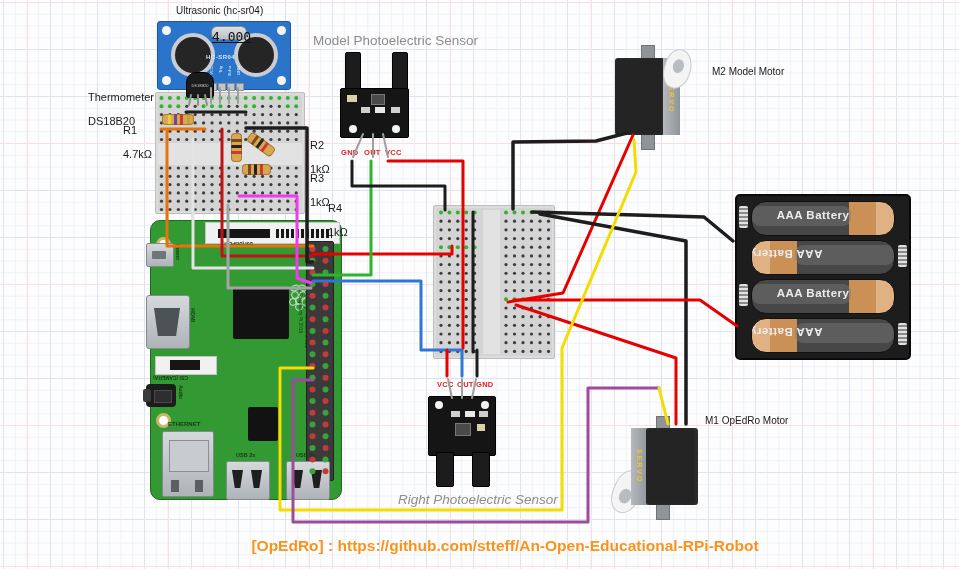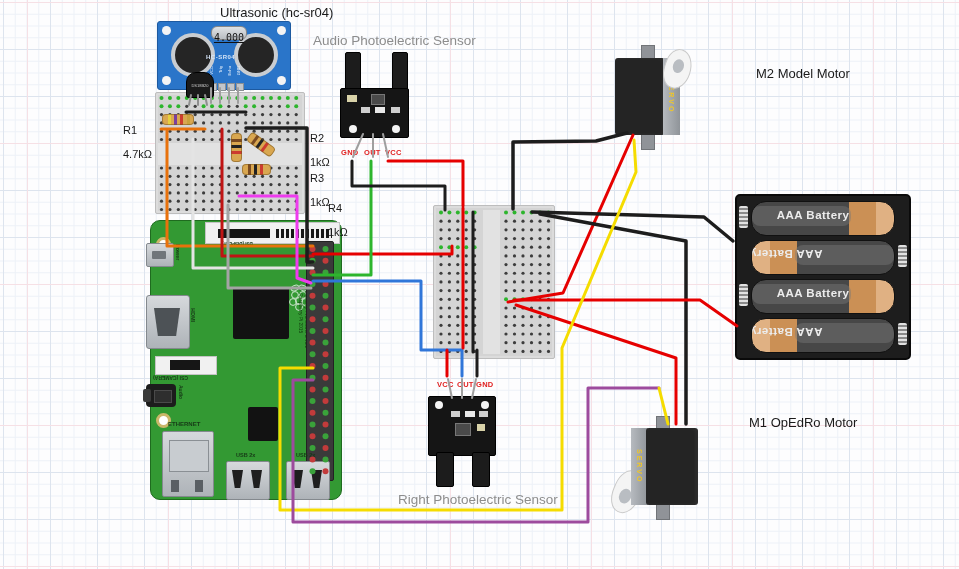--- a/index.html
+++ b/index.html
@@ -11,21 +11,21 @@
       linear-gradient(#f6e0e5 1px, transparent 1px),
       linear-gradient(90deg,#f6e0e5 1px, transparent 1px),
       linear-gradient(#dde4ee 1px, transparent 1px),
       linear-gradient(90deg,#dde4ee 1px, transparent 1px),
       linear-gradient(#edf1f7 1px, transparent 1px),
       linear-gradient(90deg,#edf1f7 1px, transparent 1px);
     background-size:141px 141px,141px 141px,47px 47px,47px 47px,11.75px 11.75px,11.75px 11.75px;
     background-position:0 2px,27px 0,0 2px,3px 0,0 2px,3px 0;
   }
   .abs{position:absolute;}
-  .lbl{position:absolute;color:#1a1a1a;font-size:13px;white-space:nowrap;margin-left:44px;}
+  .lbl{position:absolute;color:#1a1a1a;font-size:10px;white-space:nowrap;}
   .lbl-gray{position:absolute;color:#8d8d8d;font-size:13.5px;white-space:nowrap;}
   .lbl-small{position:absolute;color:#1a1a1a;font-size:11px;line-height:12px;white-space:pre-line;}
   .pinlbl{position:absolute;color:#e02020;font-size:7.5px;font-weight:bold;white-space:nowrap;letter-spacing:.3px;}
   .bb{position:absolute;background:#d4d4d4;border:1px solid #bdbdbd;border-radius:2px;box-shadow:inset 0 0 0 2px #dcdcdc;}
   .bb-channel-h{position:absolute;background:#e2e2e2;}
   .resistor{position:absolute;border-radius:4px;border:1px solid rgba(120,85,30,.55);}
   .pi{position:absolute;background:#339933;border-radius:10px;border:1px solid #1f6b1f;}
   .pi-hole{position:absolute;width:15px;height:15px;border-radius:50%;background:#fff;border:3px solid #cbb76a;box-sizing:border-box;}
   .silver{background:linear-gradient(180deg,#d6d9dc,#aeb3b8);border:1px solid #84898e;}
   .pi-silk{position:absolute;color:#173a17;font-weight:bold;}
@@ -528,21 +528,21 @@
   </div>
 
   <div class="abs" style="left:157px;top:21px;width:132px;height:67px;background:#2a75c9;border:1px solid #1c59a0;border-radius:3px;">
     <div class="whole" style="left:4px;top:4px;width:9px;height:9px;"></div>
     <div class="whole" style="right:4px;top:4px;width:9px;height:9px;"></div>
     <div class="whole" style="left:4px;bottom:4px;width:9px;height:9px;"></div>
     <div class="whole" style="right:4px;bottom:4px;width:9px;height:9px;"></div>
     <div class="abs" style="left:13px;top:11px;width:44px;height:44px;border-radius:50%;background:#252525;border:4px solid #c9cdd1;box-sizing:border-box;"></div>
     <div class="abs" style="left:76px;top:11px;width:44px;height:44px;border-radius:50%;background:#252525;border:4px solid #c9cdd1;box-sizing:border-box;"></div>
     <div class="abs" style="left:53px;top:4px;width:34px;height:12px;background:linear-gradient(180deg,#dfe2e5,#b9bdc1);border-radius:6px;border:1px solid #888;text-align:center;">
-      <span style="font-size:10px;font-family:'DejaVu Sans Mono',monospace;color:#111;line-height:11px;text-decoration:underline;">4.000</span>
+      <span style="font-size:13px;font-family:'DejaVu Sans Mono',monospace;color:#111;line-height:11px;text-decoration:underline;">4.000</span>
     </div>
     <div class="abs" style="left:48px;top:32px;font-size:6px;font-weight:bold;color:#d4e4f7;letter-spacing:.5px;">HC-SR04</div>
     <div class="abs" style="left:51px;top:61px;width:6px;height:6px;background:#c2c6ca;border:1px solid #8b9094;"></div>
     <div class="abs" style="left:60px;top:61px;width:6px;height:6px;background:#c2c6ca;border:1px solid #8b9094;"></div>
     <div class="abs" style="left:69px;top:61px;width:6px;height:6px;background:#c2c6ca;border:1px solid #8b9094;"></div>
     <div class="abs" style="left:78px;top:61px;width:6px;height:6px;background:#c2c6ca;border:1px solid #8b9094;"></div>
     <div class="abs vtext" style="left:51px;top:44px;font-size:4.2px;color:#eaf2fb;transform:rotate(180deg);">VCC</div>
     <div class="abs vtext" style="left:60px;top:44px;font-size:4.2px;color:#eaf2fb;transform:rotate(180deg);">Trig</div>
     <div class="abs vtext" style="left:69px;top:44px;font-size:4.2px;color:#eaf2fb;transform:rotate(180deg);">Echo</div>
     <div class="abs vtext" style="left:78px;top:44px;font-size:4.2px;color:#eaf2fb;transform:rotate(180deg);">GND</div>
@@ -624,38 +624,42 @@
       </div>
       <div class="spring" style="top: 88px; left: 2px;"></div>
       <div class="batt-row" style="top: 122px; background: linear-gradient(90deg, rgb(224, 177, 131) 0px, rgb(224, 177, 131) 13%, rgb(203, 144, 85) 13%, rgb(203, 144, 85) 32%, rgb(71, 71, 71) 32%, rgb(71, 71, 71) 100%);">
         <div class="abs" style="inset: 4px 0px 9px 30%; background: rgba(120, 120, 120, 0.45); border-radius: 8px;"></div>
         <span class="batt-txt" style="transform: rotate(180deg); right: 26%; left: -26%;">AAA Battery</span>
       </div>
       <div class="spring" style="top: 127px; right: 2px;"></div>
     </div>
 
   <div class="lbl" style="left:176px;top:5px;">Ultrasonic (hc-sr04)</div>
+  <div class="lbl-small" style="left:88px;top:79px;">
+    <span>Thermometer</span><br>
+    <span>DS18B20</span>
+  </div>
   <div class="lbl-small" style="left:123px;top:112px;">
     <span>R1</span><br>
     <span>4.7kΩ</span>
   </div>
-  <div class="lbl-small" style="left:310px;top:120px;">
+  <div class="lbl-small" style="left:310px;top:127px;">
     <span>R2</span><br>
     <span>1kΩ</span>
   </div>
   <div class="lbl-small" style="left:310px;top:160px;">
     <span>R3</span><br>
     <span>1kΩ</span>
   </div>
   <div class="lbl-small" style="left:328px;top:190px;">
     <span>R4</span><br>
     <span able="false">1kΩ</span>
   </div>
-  <div class="lbl-gray" style="left:313px;top:33px;">Audio Photoelectric Sensor</div>
-  <div class="lbl-gray" style="left:398px;top:492px;">Right Photoelectric Sensor</div>
+  <div class="lbl-gray" style="left:313px;top:33px;">Model Photoelectric Sensor</div>
+  <div class="lbl-gray" style="left:398px;top:492px;font-style:italic;">Right Photoelectric Sensor</div>
   <div class="lbl" style="left:712px;top:66px;">M2 Model Motor</div>
   <div class="lbl" style="left:705px;top:415px;">M1 OpEdRo Motor</div>
 
   <svg id="wire-svg" class="layer" width="959" height="569">
       <circle cx="312.5" cy="249" r="3" fill="#c23b3b"></circle>
       <circle cx="325.5" cy="249" r="3" fill="#3aa23a"></circle>
       <circle cx="312.5" cy="260.7" r="3" fill="#3aa23a"></circle>
       <circle cx="325.5" cy="260.7" r="3" fill="#c23b3b"></circle>
       <circle cx="312.5" cy="272.4" r="3" fill="#c23b3b"></circle>
       <circle cx="325.5" cy="272.4" r="3" fill="#3aa23a"></circle>
@@ -727,13 +731,14 @@
       <polyline points="508,302 563,293 633,135" fill="none" stroke="#e60000" stroke-width="3" stroke-linecap="round" stroke-linejoin="round"></polyline>
       <polyline points="532,212 704,217 733,241" fill="none" stroke="#1d1d1d" stroke-width="3.5" stroke-linecap="round" stroke-linejoin="round"></polyline>
       <polyline points="540,214 686,241 686,424" fill="none" stroke="#1d1d1d" stroke-width="3.5" stroke-linecap="round" stroke-linejoin="round"></polyline>
       <polyline points="514,300 700,300 737,326" fill="none" stroke="#e60000" stroke-width="3" stroke-linecap="round" stroke-linejoin="round"></polyline>
       <polyline points="516,305 676,358 676,424" fill="none" stroke="#e60000" stroke-width="3" stroke-linecap="round" stroke-linejoin="round"></polyline>
       <polyline points="313,368 280,368 280,510 562,510 562,348 636,172 634,140" fill="none" stroke="#f5dc00" stroke-width="3" stroke-linecap="round" stroke-linejoin="round"></polyline>
       <polyline points="313,380 293,380 293,522 588,522 588,388 659,388" fill="none" stroke="#9d4b9d" stroke-width="3" stroke-linecap="round" stroke-linejoin="round"></polyline>
       <polyline points="659,388 668,424" fill="none" stroke="#f5dc00" stroke-width="3" stroke-linecap="round" stroke-linejoin="round"></polyline>
     </svg>
 
+  <div class="footer-caption">[OpEdRo] : https://github.com/stteff/An-Open-Educational-RPi-Robot</div>
 </div>
 
 </body></html>

